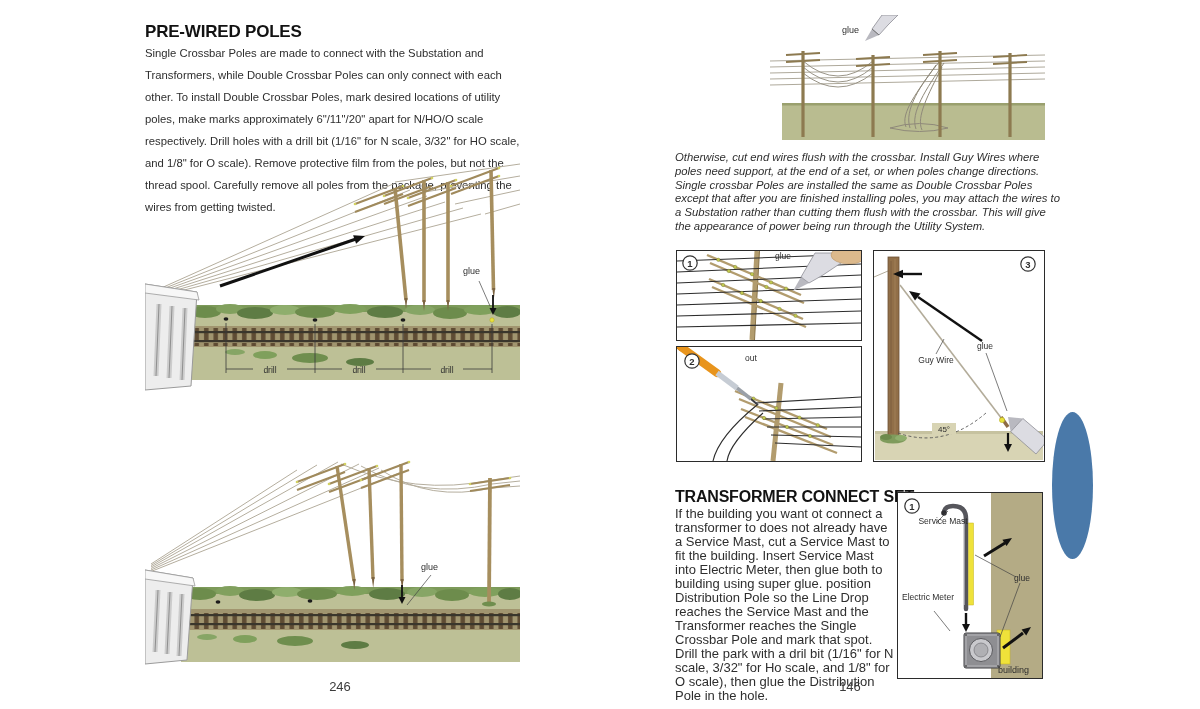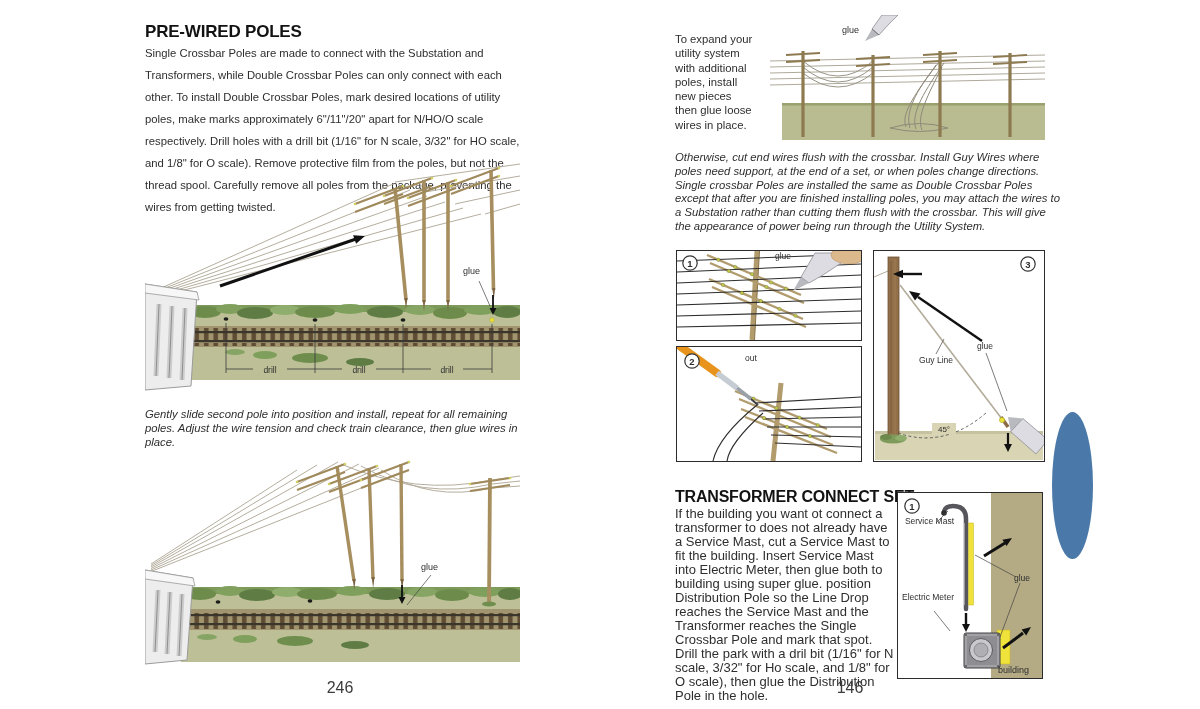--- a/index.html
+++ b/index.html
@@ -6,21 +6,21 @@
   .canvas{position:relative;width:1200px;height:709px;background:#ffffff;overflow:hidden;
           font-family:"Liberation Sans",sans-serif;color:#2e2e2e;}
   .abs{position:absolute;}
   .h1{font-weight:bold;font-size:17px;letter-spacing:-0.2px;color:#121212;}
   .h2{font-weight:bold;font-size:16px;letter-spacing:-0.2px;color:#121212;}
   .body{font-size:11.3px;line-height:22px;}
   .lh138{line-height:13.8px;font-style:italic;}
   .lh140{line-height:14px;}
   .lh143{line-height:14.3px;}
   .lh131{font-size:13px;line-height:14px;}
-  .pagenum{font-size:16px;color:#3b3b3b;text-align:center;width:80px;}
+  .pagenum{font-size:13px;color:#3b3b3b;text-align:center;width:80px;}
   .panel{border:1px solid #2b2b2b;background:#fff;box-sizing:border-box;}
   .figlabel{font-size:8.5px;line-height:9.5px;text-align:center;color:#2e2e2e;}
   svg text{font-family:"Liberation Sans",sans-serif;fill:#2e2e2e;}
   .bluetab{background:#4a79a9;border-radius:50%;}
 </style>
 </head>
 <body>
 
 <div class="canvas">
 
@@ -143,21 +143,20 @@
       <text x="302" y="210.5" font-size="8.5" text-anchor="middle">drill</text>
     </g>
     <g>
       <line x1="334" y1="119" x2="345" y2="144" stroke="#444" stroke-width="0.7"></line>
       <line x1="348" y1="133" x2="348" y2="146" stroke="#111" stroke-width="1.8"></line>
       <polygon points="348,153 344.5,146 351.5,146" fill="#111"></polygon>
       <text x="318" y="112" font-size="9">glue</text>
     </g>
   </svg>
 
-  <div class="abs body lh138" style="left:145px;top:408px;width:384px;">Gently slide second pole into position and install, repeat for all remaining poles. Adjust the wire tension and check train clearance, then glue wires in place.</div>
 
   <svg class="abs" style="left:145px;top:452px;" width="375" height="232" viewBox="0 0 375 232">
     <defs>
       <pattern id="ties2" width="9.5" height="20" patternUnits="userSpaceOnUse">
         <rect x="2" y="1" width="4.5" height="18" fill="#5e4b33"></rect>
       </pattern>
     </defs>
     <g>
       <rect x="36" y="135" width="339" height="75" fill="#bdc096"></rect>
       <rect x="36" y="135" width="339" height="7" fill="#7d9a5a"></rect>
@@ -248,21 +247,20 @@
     <g>
       <line x1="286" y1="123" x2="262" y2="153" stroke="#444" stroke-width="0.7"></line>
       <line x1="257" y1="133" x2="257" y2="146" stroke="#111" stroke-width="1.8"></line>
       <polygon points="257,152 253.5,145 260.5,145" fill="#111"></polygon>
       <text x="276" y="118" font-size="9">glue</text>
     </g>
   </svg>
 
   <div class="abs pagenum" style="left:300px;top:679px;">246</div>
 
-  <div class="abs body lh143" style="left:675px;top:32px;width:96px;">To expand your<br>utility system<br>with additional<br>poles, install<br>new pieces<br>then glue loose<br>wires in place.</div>
 
   <svg class="abs" style="left:770px;top:15px;" width="275" height="125" viewBox="0 0 275 125">
     <rect x="12" y="88" width="263" height="37" fill="#b9bc90"></rect>
     <rect x="12" y="88" width="263" height="2.5" fill="#9aa06e"></rect>
     <g stroke="#a59f90" stroke-width="0.9" fill="none">
       <line x1="0" y1="46" x2="275" y2="40"></line>
         <line x1="0" y1="52" x2="275" y2="46"></line>
       <line x1="0" y1="58" x2="275" y2="52"></line>
         <line x1="0" y1="64" x2="275" y2="58"></line>
         <line x1="0" y1="70" x2="275" y2="64"></line>
@@ -418,21 +416,21 @@
         <polygon points="134,201 130,193 138,193"></polygon>
       </g>
       <line x1="112" y1="102" x2="133" y2="160" stroke="#444" stroke-width="0.7"></line>
       <line x1="62" y1="103" x2="70" y2="88" stroke="#444" stroke-width="0.7"></line>
       <rect x="58" y="172" width="24" height="11" fill="#d8d4b4"></rect>
       <text x="70" y="181" font-size="8" text-anchor="middle">45°</text>
       <text x="103" y="98" font-size="8.5">glue</text>
       <circle cx="154" cy="13" r="7.2" fill="#fff" stroke="#333" stroke-width="1.2"></circle>
       <text x="154" y="16.5" font-size="9.5" font-weight="bold" text-anchor="middle">3</text>
     </svg>
-    <div class="abs figlabel" style="left:44px;top:105px;width:36px;">Guy Line</div>
+    <div class="abs figlabel" style="left:44px;top:105px;width:36px;">Guy Wire</div>
   </div>
 
   <div class="abs h2" style="left:675px;top:488px;">TRANSFORMER CONNECT SET</div>
 
   <div class="abs lh131" style="left:675px;top:507px;width:219px;">If the building you want ot connect a transformer to does not already have a Service Mast, cut a Service Mast to fit the building. Insert Service Mast into Electric Meter, then glue both to building using super glue. position Distribution Pole so the Line Drop reaches the Service Mast and the Transformer reaches the Single Crossbar Pole and mark that spot. Drill the park with a dril bit (1/16" for N scale, 3/32" for Ho scale, and 1/8" for O scale), then glue the Distribution Pole in the hole.</div>
 
   <div class="abs panel" style="left:897px;top:492px;width:146px;height:187px;">
     <svg width="144" height="185" viewBox="0 0 144 185">
       <rect x="93" y="0" width="51" height="185" fill="#b4ab85"></rect>
       <g>
@@ -464,21 +462,21 @@
         <line x1="38" y1="30" x2="50" y2="18"></line>
         <line x1="36" y1="118" x2="52" y2="138"></line>
         <line x1="118" y1="84" x2="77" y2="62"></line>
         <line x1="122" y1="90" x2="102" y2="144"></line>
       </g>
       <circle cx="14" cy="13" r="7.2" fill="#fff" stroke="#333" stroke-width="1.2"></circle>
       <text x="14" y="16.5" font-size="9.5" font-weight="bold" text-anchor="middle">1</text>
       <text x="116" y="88" font-size="8.5">glue</text>
       <text x="100" y="180" font-size="9" fill="#3a3a3a">building</text>
     </svg>
-    <div class="abs figlabel" style="left:6px;top:24px;width:50px;text-align:right;">Service Mast</div>
+    <div class="abs figlabel" style="left:20px;top:24px;width:50px;">Service Mast</div>
     <div class="abs figlabel" style="left:4px;top:100px;width:52px;text-align:right;">Electric Meter</div>
   </div>
 
   <div class="abs pagenum" style="left:810px;top:679px;">146</div>
 
   <div class="abs bluetab" style="left:1052px;top:412px;width:41px;height:147px;"></div>
 
 </div>
 
 </body></html>

